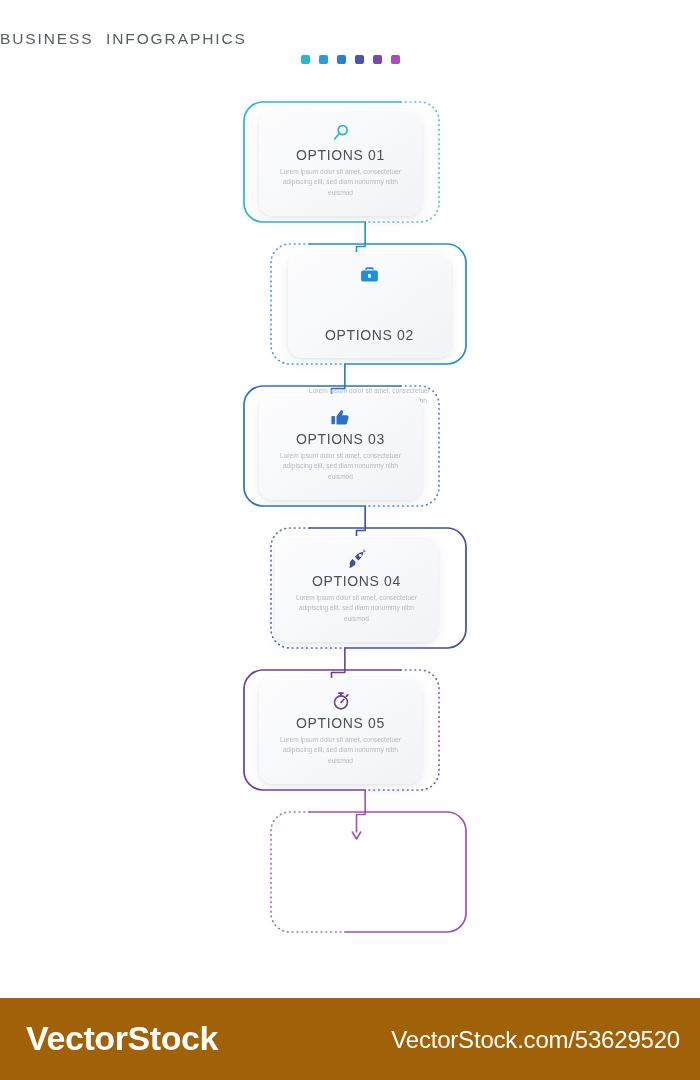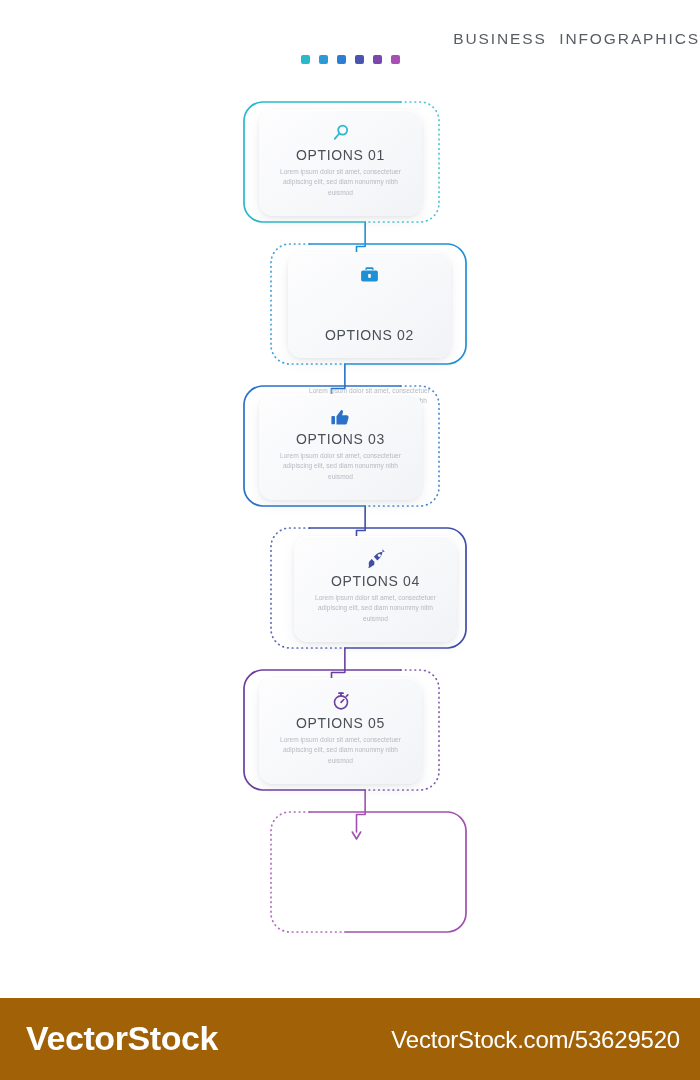--- a/index.html
+++ b/index.html
@@ -12,21 +12,21 @@
   }
   #stage {
     position:relative;
     width:700px; height:1080px;
     background:#ffffff;
   }
 
   
   #header {
     position:absolute; left:0; top:30px; width:700px;
-    text-align:right;
+    text-align:left;
   }
   #header-title {
     font-size:15.5px;
     letter-spacing:1.9px;
     color:#585c63;
     font-weight:400;
     white-space:pre;
   }
   #header-dots {
     margin-top:7px;
@@ -225,21 +225,21 @@
         </div>
       </div>
       <div class="step" style="left: 270px; top: 527px; width: 197px; height: 122px;">
         <div class="soft-shadow"></div>
         <div class="frame">
           <svg width="197" height="122">
       <path d="M 39.400000000000006 1 L 178 1 A 19 19 0 0 1 196 19 L 196 103 A 19 19 0 0 1 178 121 L 74.86 121" fill="none" stroke="#3f4ea8" stroke-width="1.7" stroke-linecap="round"></path>
       <path d="M 39.400000000000006 1 L 19 1 A 19 19 0 0 0 1 19 L 1 103 A 19 19 0 0 0 19 121 L 74.86 121" fill="none" stroke="#3f4ea8" stroke-width="1.7" stroke-linecap="round" stroke-dasharray="0.6 4.2" opacity="0.85"></path>
     </svg>
         </div>
-        <div class="card" style="left: 24px;">
+        <div class="card" style="left: 5px;">
           <div class="card-icon">
             <svg width="21" height="21" viewBox="0 0 24 24" fill="#3f4ea8">
         <path d="M21.3 2.6c-4.3-.5-8 .9-10.8 3.8L8.8 8.3l4.1 4.1 1.9-1.9c2.9-2.8 4.3-6.5 3.8-10.8z" transform="translate(1.3,0.6)"></path>
         <path d="M10.8 14.6 7.6 11.4l-2 2.1c-1 1-1.4 2.3-1.3 3.6l.2 2.4 2.4.2c1.3.1 2.6-.3 3.6-1.3z"></path>
         <path d="M5.5 18.1c-.8.8-1.4 2.2-1.7 3.7 1.5-.3 2.9-.9 3.7-1.7.6-.6.6-1.4 0-2s-1.4-.6-2 0z"></path>
         <circle cx="16.4" cy="7.4" r="1.7" fill="#ffffff"></circle>
             </svg>
           </div>
      <div class="card-title">OPTIONS 04</div>
      <div class="card-desc">Lorem ipsum dolor sit amet, consectetuer adipiscing elit, sed diam nonummy nibh euismod</div>

